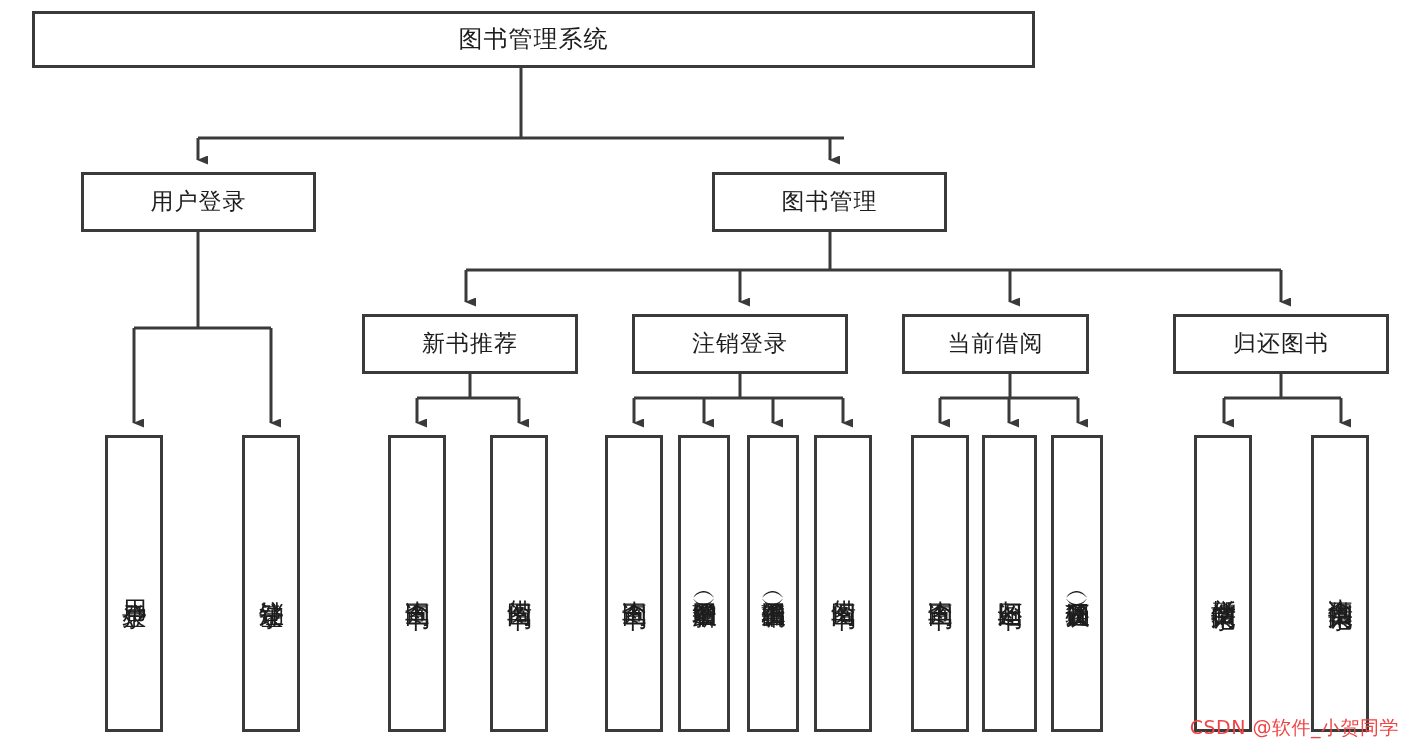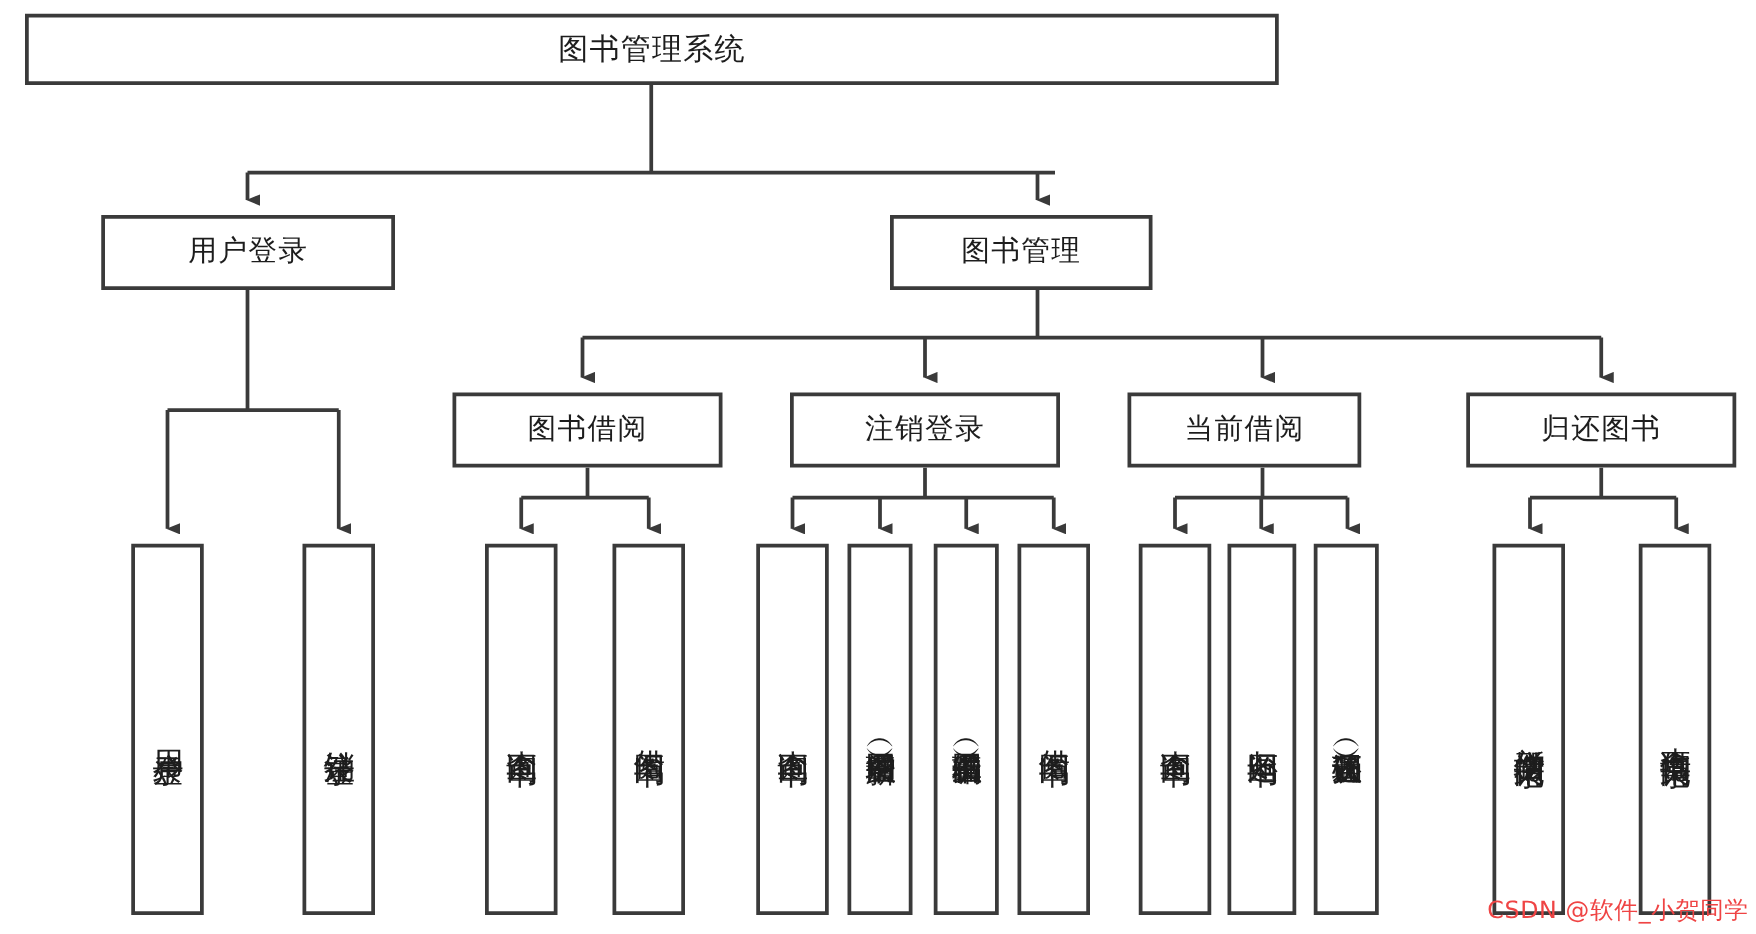--- a/index.html
+++ b/index.html
@@ -33,20 +33,21 @@
     justify-content: center;
     color: #1d1d1d;
   }
   .node.horiz {
     font-size: 23px;
     letter-spacing: 1px;
     line-height: 1.1;
   }
   .node.root {
     font-size: 24px;
+    margin-left: 12px;
   }
   .leaf {
     writing-mode: vertical-rl;
     text-orientation: upright;
     font-size: 25px;
     line-height: 1.12;
     letter-spacing: 2px;
     padding: 4px 0;
     white-space: nowrap;
     overflow: hidden;
@@ -118,23 +119,23 @@
       <path d="M1281,374 L1281,398"></path>
       <path d="M1224,398 L1341,398"></path>
       <path d="M1224,398 L1224,423" marker-end="url(#arw)"></path>
       <path d="M1341,398 L1341,423" marker-end="url(#arw)"></path>
     </g>
   </svg>
 
   <div class="node horiz root" style="left:20px; top:11px; width:1003px; height:57px;">图书管理系统</div>
 
   <div class="node horiz" style="left:81px; top:172px; width:235px; height:60px;">用户登录</div>
-  <div class="node horiz" style="left:712px; top:172px; width:210px; height:60px;">图书管理</div>
+  <div class="node horiz" style="left:712px; top:172px; width:235px; height:60px;">图书管理</div>
 
-  <div class="node horiz" style="left:362px; top:314px; width:216px; height:60px;">图书借阅</div>
+  <div class="node horiz" style="left:362px; top:314px; width:216px; height:60px;">新书推荐</div>
   <div class="node horiz" style="left:632px; top:314px; width:216px; height:60px;">注销登录</div>
   <div class="node horiz" style="left:902px; top:314px; width:187px; height:60px;">当前借阅</div>
   <div class="node horiz" style="left:1173px; top:314px; width:216px; height:60px;">归还图书</div>
 
   <div class="node leaf" style="left:105px; top:435px; width:58px; height:297px;">用户登录</div>
   <div class="node leaf" style="left:242px; top:435px; width:58px; height:297px;">注销登录</div>
 
   <div class="node leaf" style="left:388px; top:435px; width:58px; height:297px;">查询图书</div>
   <div class="node leaf" style="left:490px; top:435px; width:58px; height:297px;">借阅图书</div>
 

